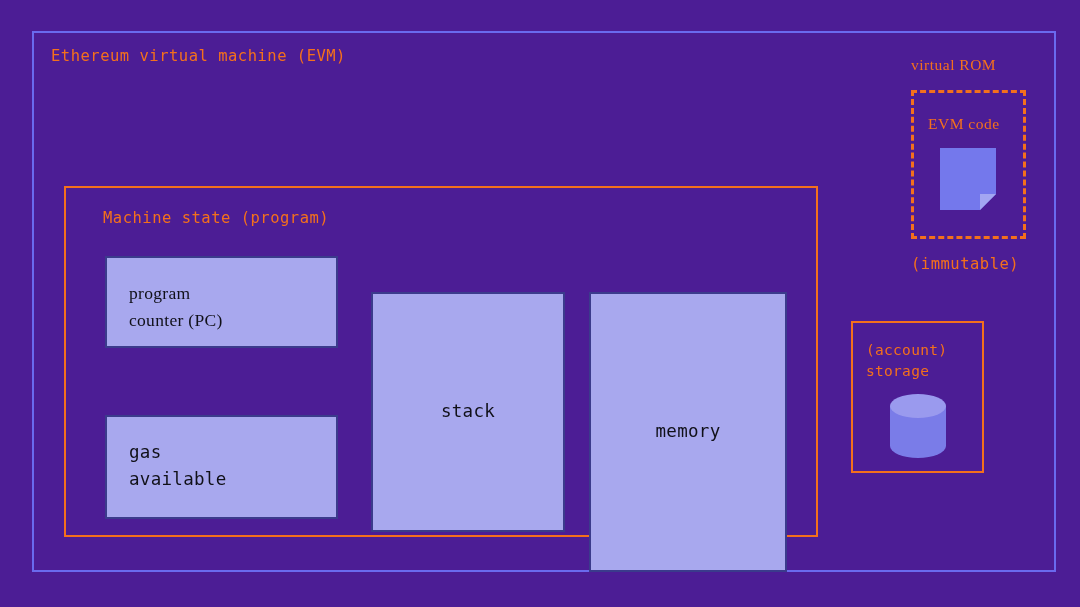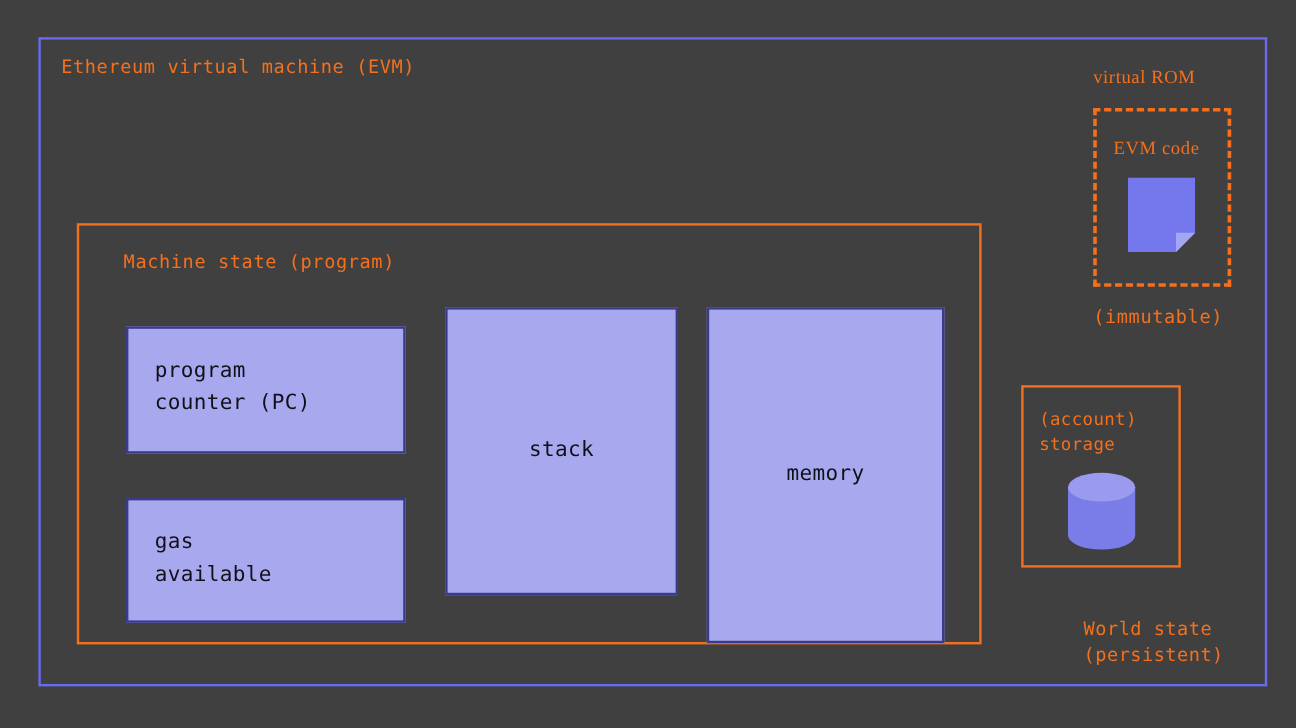--- a/index.html
+++ b/index.html
@@ -13,21 +13,21 @@
     position: relative;
     overflow: hidden;
     font-family: "DejaVu Sans Mono", "Liberation Mono", monospace;
   }
 
   .stage {
     position: absolute;
     left: 0; top: 0;
     width: 1080px;
     height: 607px;
-    background: #404040;
+    background: #4c1d95;
   }
 
   
   .evm-frame {
     position: absolute;
     left: 32px;
     top: 31px;
     width: 1024px;
     height: 541px;
     border: 2px solid #6a6aee;
@@ -81,23 +81,24 @@
   .pbox.left-align {
     display: block;
     padding: 22px 0 0 22px;
   }
 
   .pbox.center-align {
     display: flex;
     align-items: center;
     justify-content: center;
     text-align: left;
-  }
-
-  .box-pc     { left: 105px; top: 272px; width: 233px; height: 106px; }
+    margin-top: 36px;
+  }
+
+  .box-pc     { left: 105px; top: 256px; width: 233px; height: 92px; font-family: Liberation Serif, serif; }
   .box-gas    { left: 105px; top: 392px; width: 233px; height: 104px; margin-top: 23px; }
   .box-stack  { left: 371px; top: 256px; width: 194px; height: 240px; }
   .box-memory { left: 589px; top: 256px; width: 198px; height: 280px; }
 
   
   .rom-label {
     position: absolute;
     left: 911px;
     top: 56px;
     color: #f4701c;
@@ -226,16 +227,14 @@
   <div class="storage-box"></div>
 
   <div class="storage-title">(account)
 storage</div>
 
   <svg class="cylinder-icon" viewBox="0 0 60 66">
     <path d="M2 13 H58 V53 A28 12 0 0 1 2 53 Z" fill="#7a7ce8"></path>
     <ellipse cx="30" cy="13" rx="28" ry="12" fill="#9a9aee"></ellipse>
   </svg>
 
-  <div class="world-state-label">World state
-(persistent)</div>
 
 </div>
 
 </body></html>

